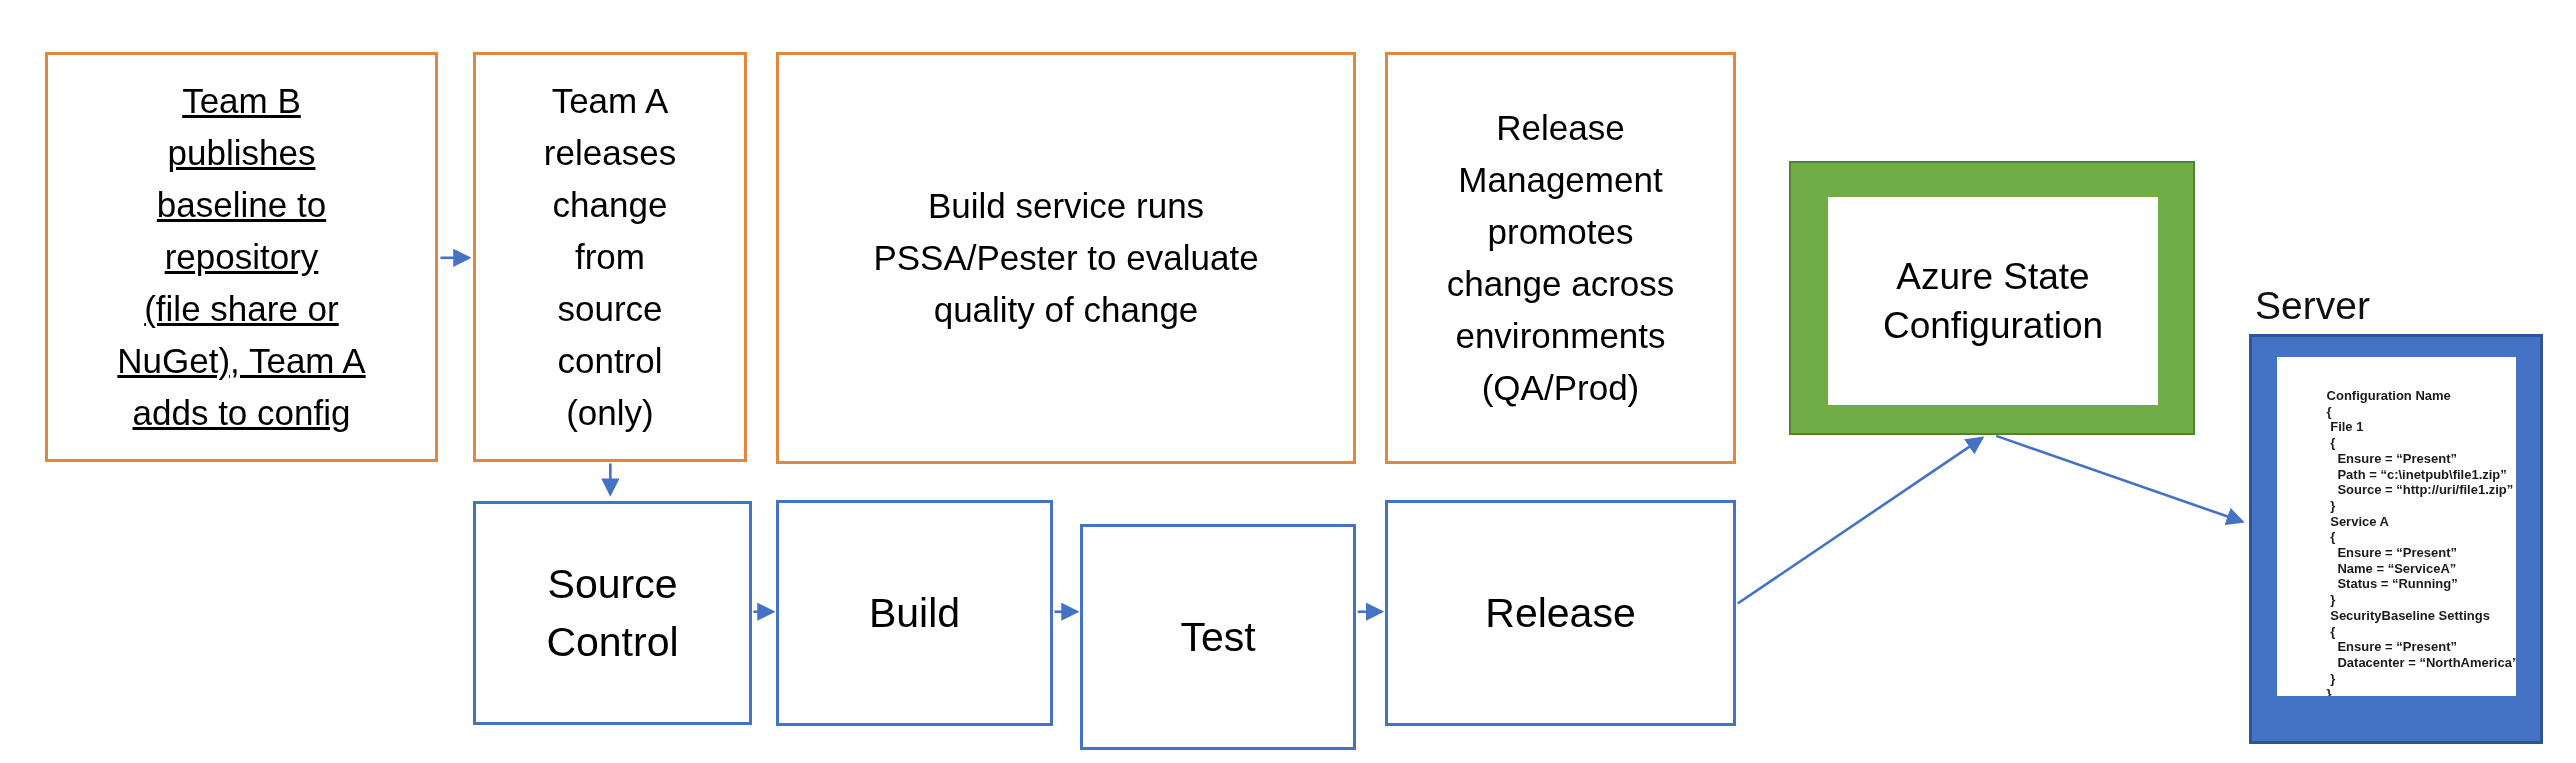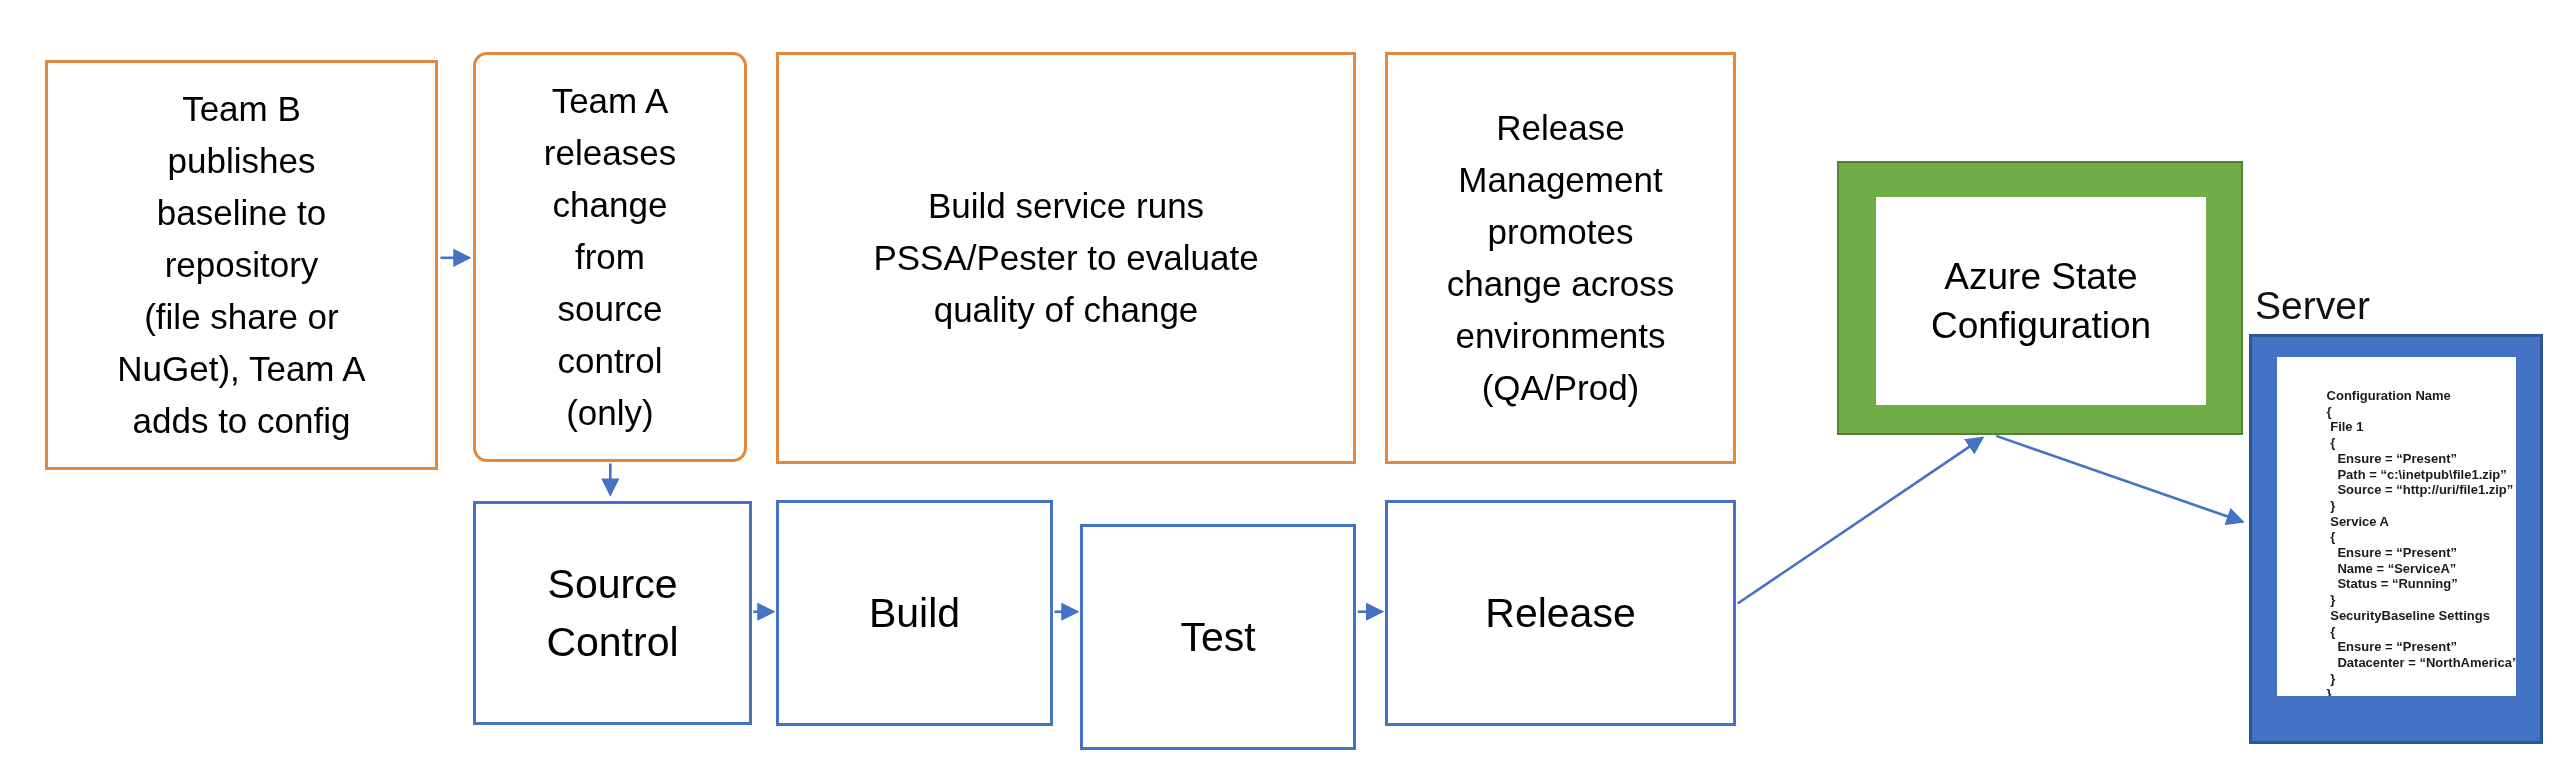--- a/index.html
+++ b/index.html
@@ -36,21 +36,20 @@
   .box .label { white-space: pre-line; }
   .orange { border: 3.7px solid #E2873E; }
   .blue   { border: 3.7px solid #4472C4; }
   .toprow  { font-size: 35px; line-height: 52px; }
   .botrow  { font-size: 41px; line-height: 58px; }
   .green-frame {
     position: absolute;
     box-sizing: border-box;
     background: #70AD47;
     border: 2.2px solid #548235;
-    margin-left: 48px;
   }
   .green-inner {
     position: absolute;
     left: 37px; top: 34px;
     width: 330px; height: 208px;
     background: #ffffff;
     display: flex;
     align-items: center;
     justify-content: center;
     text-align: center;
@@ -104,31 +103,31 @@
     </defs>
     <line class="connector-line" x1="590" y1="346" x2="628" y2="346" marker-end="url(#ah)" stroke="#4472C4"></line>
     <line class="connector-line" x1="818" y1="622" x2="818" y2="663" marker-end="url(#ah)" stroke="#4472C4"></line>
     <line class="connector-line" x1="1010" y1="821" x2="1036" y2="821" marker-end="url(#ah)" stroke="#4472C4"></line>
     <line class="connector-line" x1="1414" y1="821" x2="1444" y2="821" marker-end="url(#ah)" stroke="#4472C4"></line>
     <line class="connector-line" x1="1821" y1="821" x2="1853" y2="821" marker-end="url(#ah)" stroke="#4472C4"></line>
     <line class="connector-line" x1="2331" y1="810" x2="2659" y2="588" marker-end="url(#ah)" stroke="#4472C4"></line>
     <line class="connector-line" x1="2678" y1="585" x2="3008" y2="700" marker-end="url(#ah)" stroke="#4472C4"></line>
   </svg>
 
-  <div class="box orange toprow" style="left:45px; top:60px; width:393px; height:410px;">
+  <div class="box orange toprow" style="left:45px; top:52px; width:393px; height:410px;text-decoration:underline;">
     <span class="label">Team B
 publishes
 baseline to
 repository
 (file share or
 NuGet), Team A
 adds to config</span>
   </div>
 
-  <div class="box orange toprow" style="left:473px; top:52px; width:274px; height:410px;border-radius:14px;">
+  <div class="box orange toprow" style="left:473px; top:52px; width:274px; height:410px;">
     <span class="label">Team A
 releases
 change
 from
 source
 control
 (only)</span>
   </div>
 
   <div class="box orange toprow" style="left:776px; top:52px; width:580px; height:412px;">

